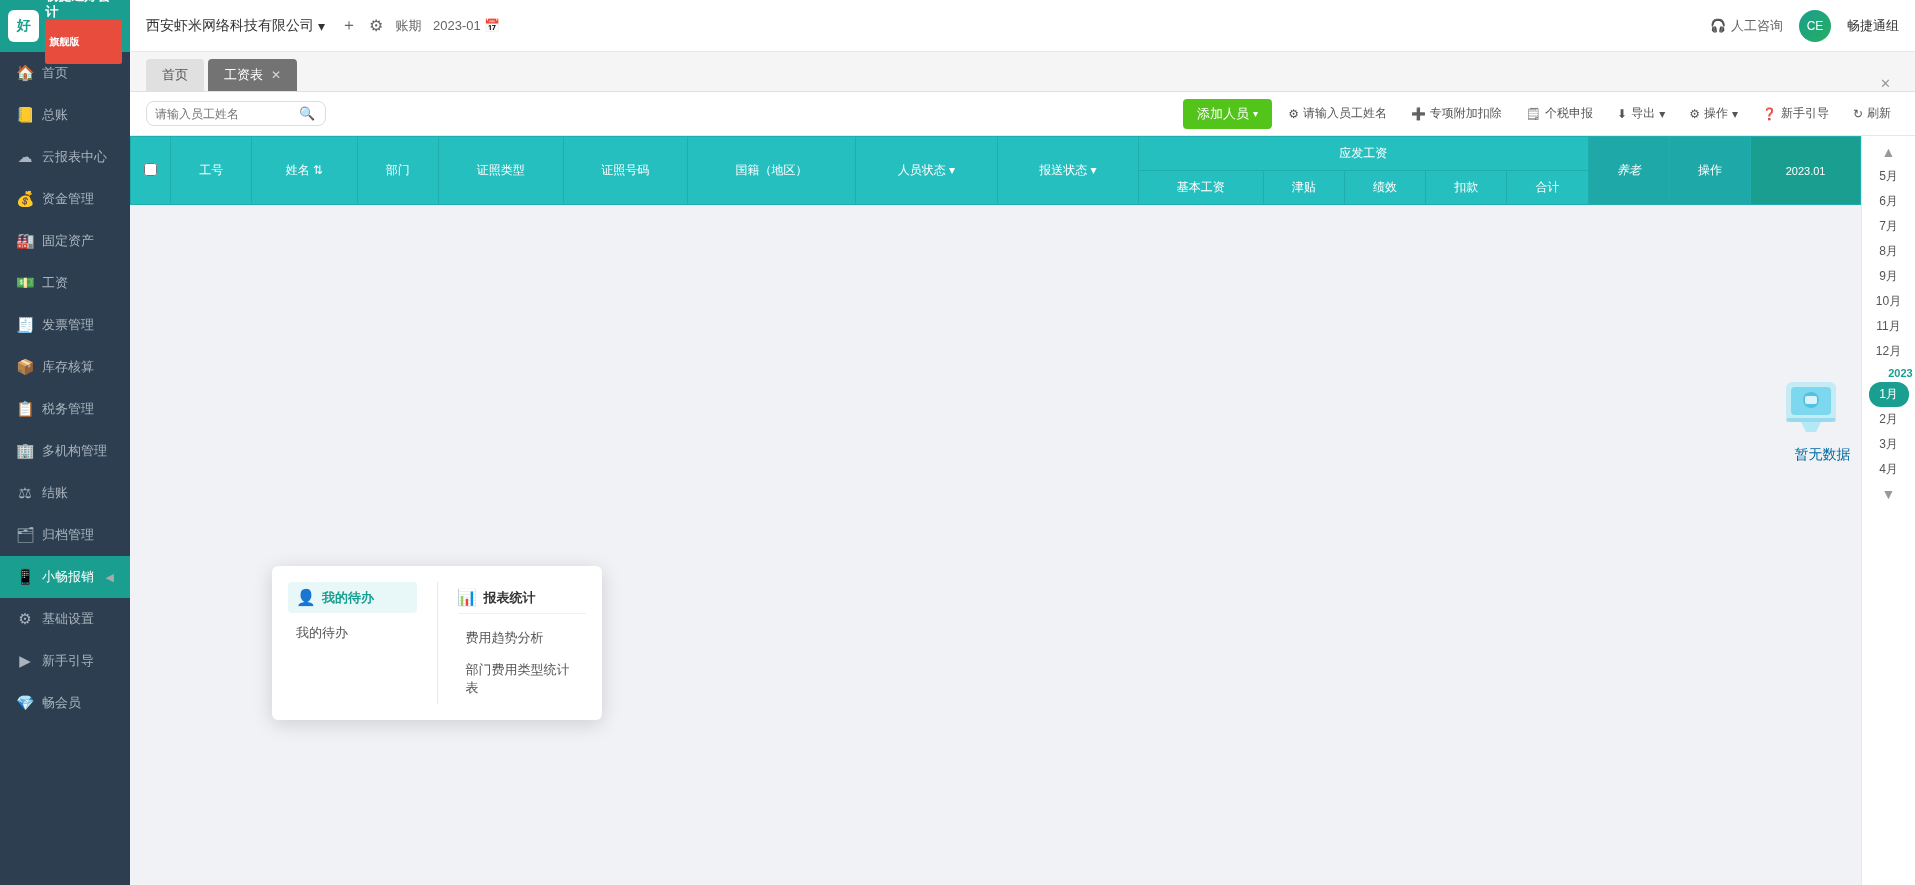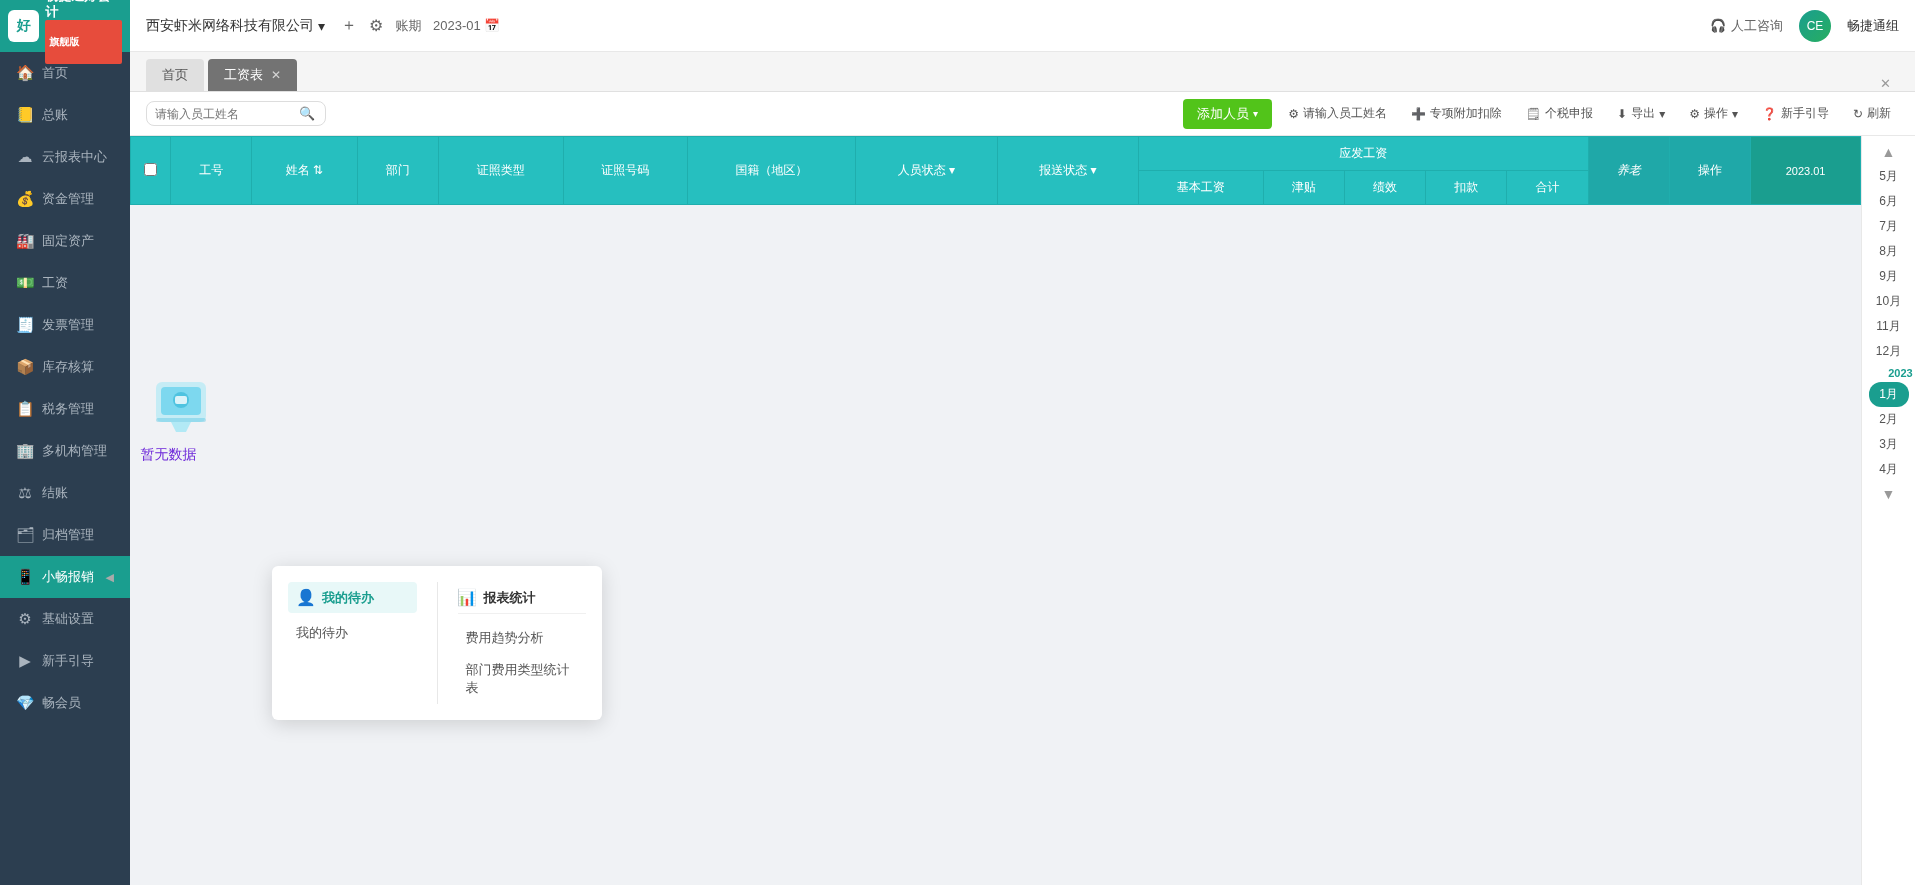--- a/index.html
+++ b/index.html
@@ -223,24 +223,24 @@
     .th-group {
       background: #1fa8a8;
       text-align: center;
     }
     .checkbox-cell { width: 40px; }
 
     
     .empty-state {
       display: flex;
       flex-direction: column;
-      align-items: flex-start;
+      align-items: flex-end;
       justify-content: center;
       height: 400px;
-      color: #6d28d9;
+      color: #0369a1;
       font-size: 14px;
       gap: 4px;
     }
     .empty-icon {
       width: 80px; height: 80px;
       position: relative;
     }
     .empty-icon svg { width: 80px; height: 80px; }
 
     

